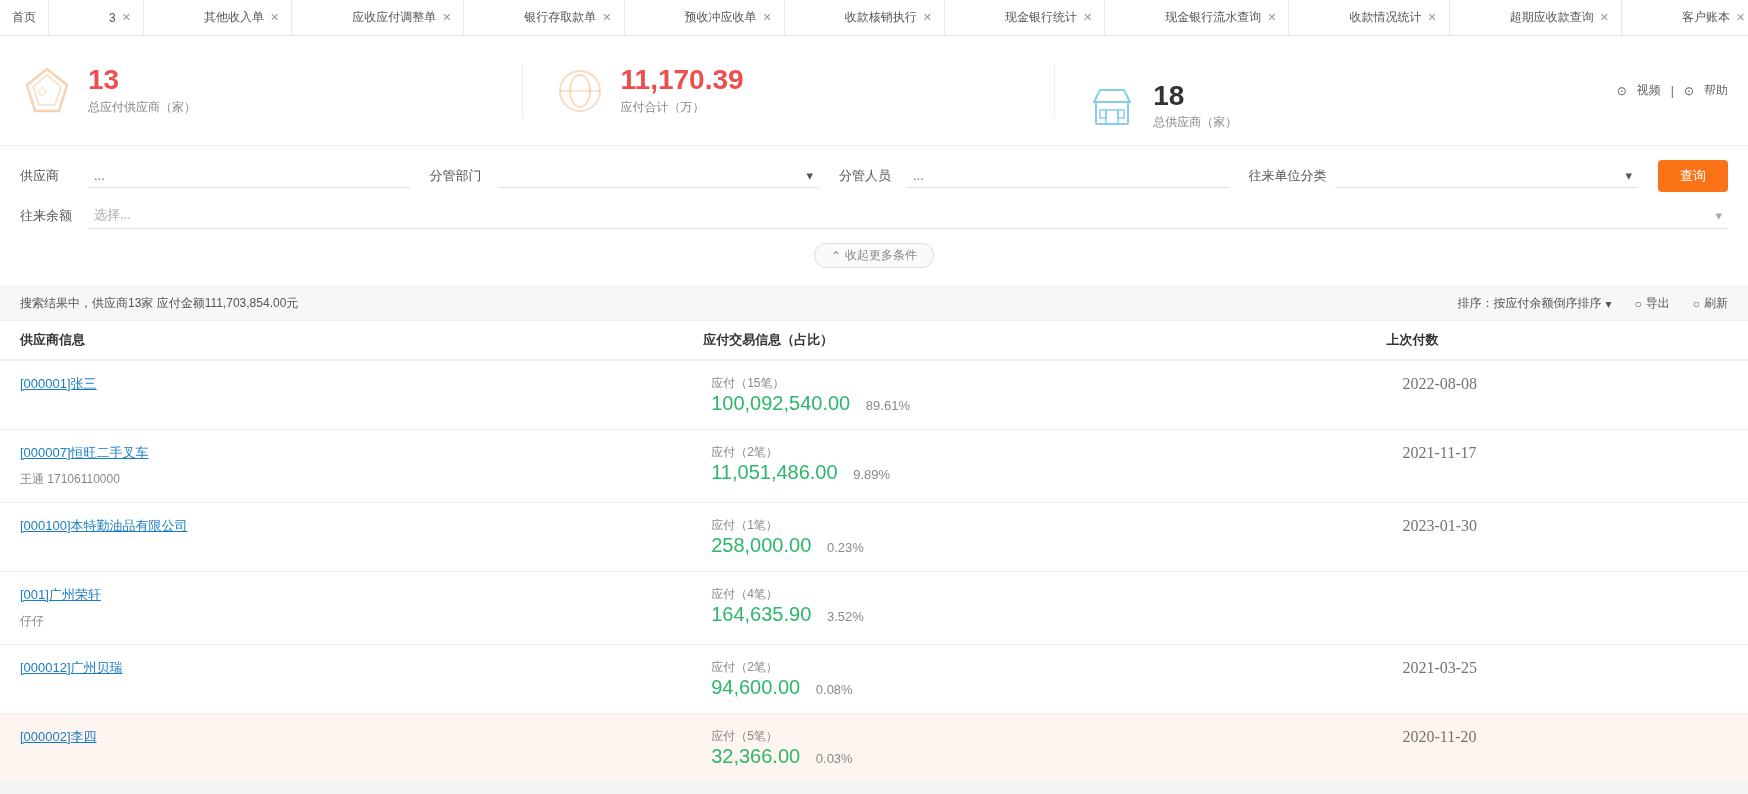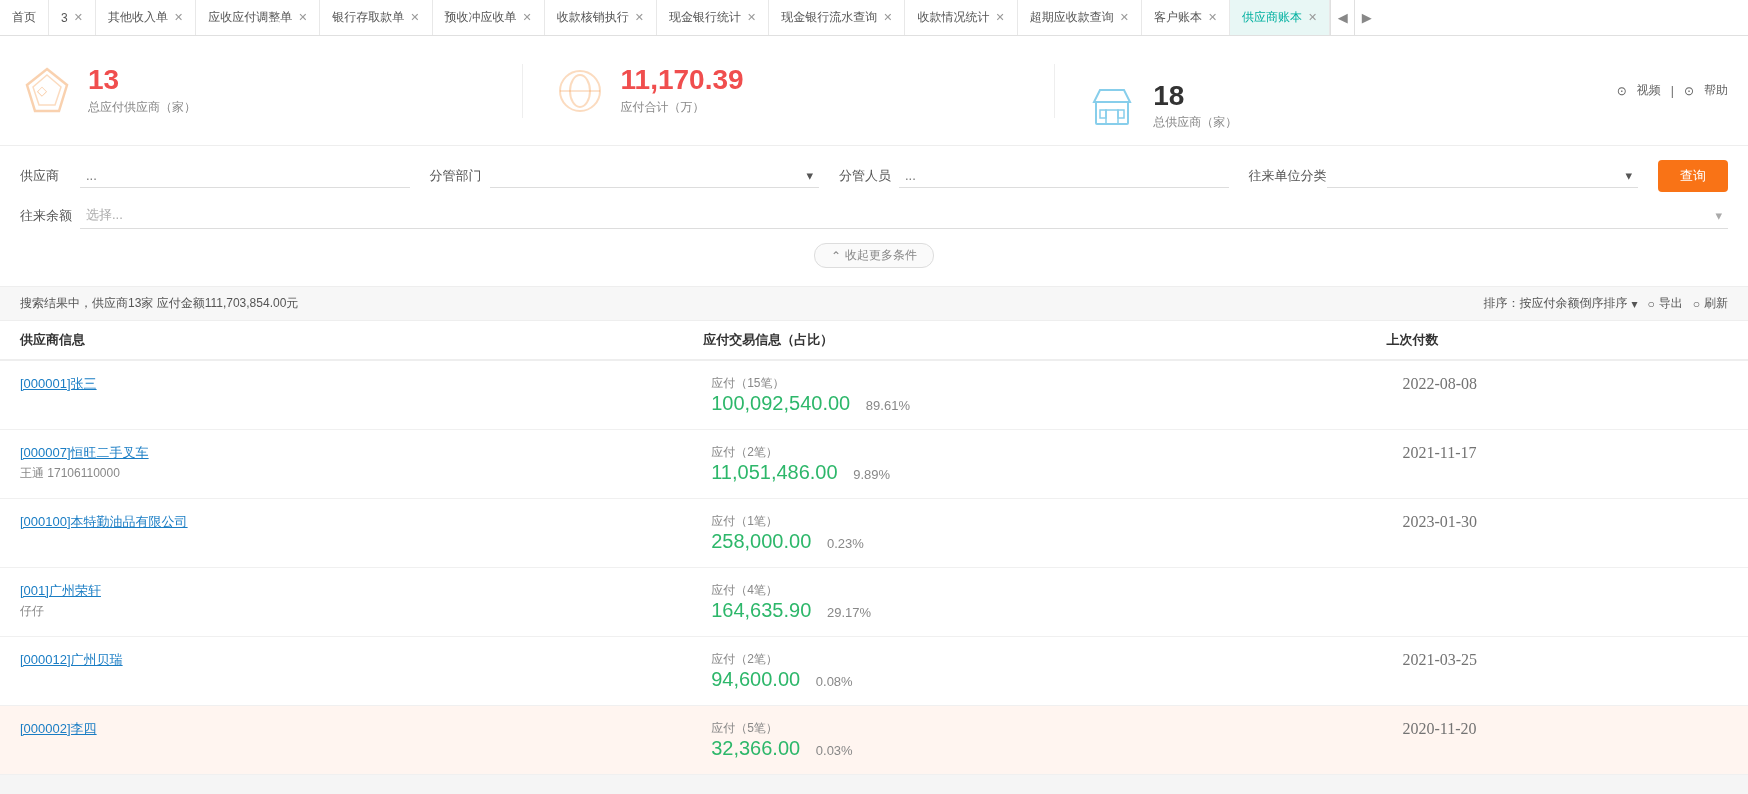--- a/index.html
+++ b/index.html
@@ -6,20 +6,21 @@
     body { font-family: 'Microsoft YaHei', Arial, sans-serif; font-size: 13px; background: #f5f5f5; color: #333; }
 
     
     .top-nav {
       display: flex;
       align-items: center;
       background: #fff;
       border-bottom: 1px solid #e0e0e0;
       height: 36px;
       overflow: hidden;
+      gap: 48px;
     }
     .nav-tab {
       display: flex;
       align-items: center;
       padding: 0 12px;
       height: 100%;
       font-size: 12px;
       color: #555;
       border-right: 1px solid #e8e8e8;
       white-space: nowrap;
@@ -96,20 +97,21 @@
     .filter-row {
       display: flex;
       align-items: center;
       gap: 20px;
       margin-bottom: 10px;
       flex-wrap: wrap;
     }
     .filter-item {
       display: flex;
       align-items: center;
+      gap: 8px;
       flex: 1;
       min-width: 200px;
     }
     .filter-label {
       font-size: 13px;
       color: #555;
       white-space: nowrap;
       min-width: 60px;
     }
     .filter-input {
@@ -171,21 +173,21 @@
       justify-content: space-between;
       padding: 8px 20px;
       background: #f7f7f7;
       border-bottom: 1px solid #eee;
       font-size: 12px;
       color: #555;
     }
     .result-bar-right {
       display: flex;
       align-items: flex-start;
-      gap: 10px;
+      gap: 23px;
     }
     .sort-select {
       display: flex;
       align-items: center;
       gap: 4px;
       cursor: pointer;
       color: #555;
     }
     .action-btn {
       display: flex;
@@ -222,21 +224,21 @@
     .table-row.highlighted { background: #fff5f0; }
     .supplier-name {
       color: #1a7dc4;
       text-decoration: underline;
       cursor: pointer;
       font-size: 13px;
     }
     .supplier-sub {
       font-size: 12px;
       color: #888;
-      margin-top: 3px;
+      margin-top: 9px;
     }
     .transaction-label {
       font-size: 12px;
       color: #888;
     }
     .transaction-amount {
       font-size: 20px;
       color: #2db76a;
       font-weight: 500;
     }
@@ -487,21 +489,21 @@
 
   <div class="table-row">
     <div>
       <div class="supplier-name">[001]广州荣轩</div>
       <div class="supplier-sub">仔仔</div>
     </div>
     <div>
       <div class="transaction-label">应付（4笔）</div>
       <div>
         <span class="transaction-amount">164,635.90</span>
-        <span class="transaction-pct">29.17%</span>
+        <span class="transaction-pct">3.52%</span>
       </div>
     </div>
     <div class="last-pay"></div>
   </div>
 
   <div class="table-row">
     <div>
       <div class="supplier-name">[000012]广州贝瑞</div>
     </div>
     <div>

